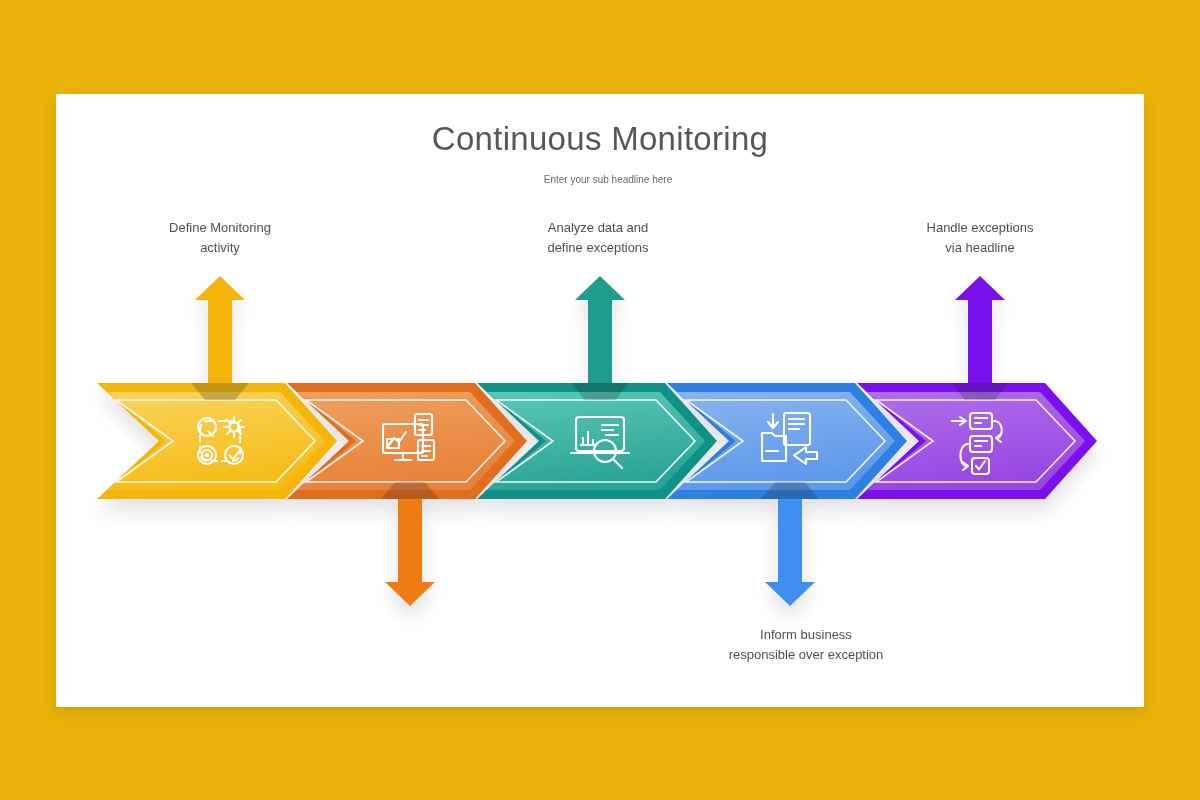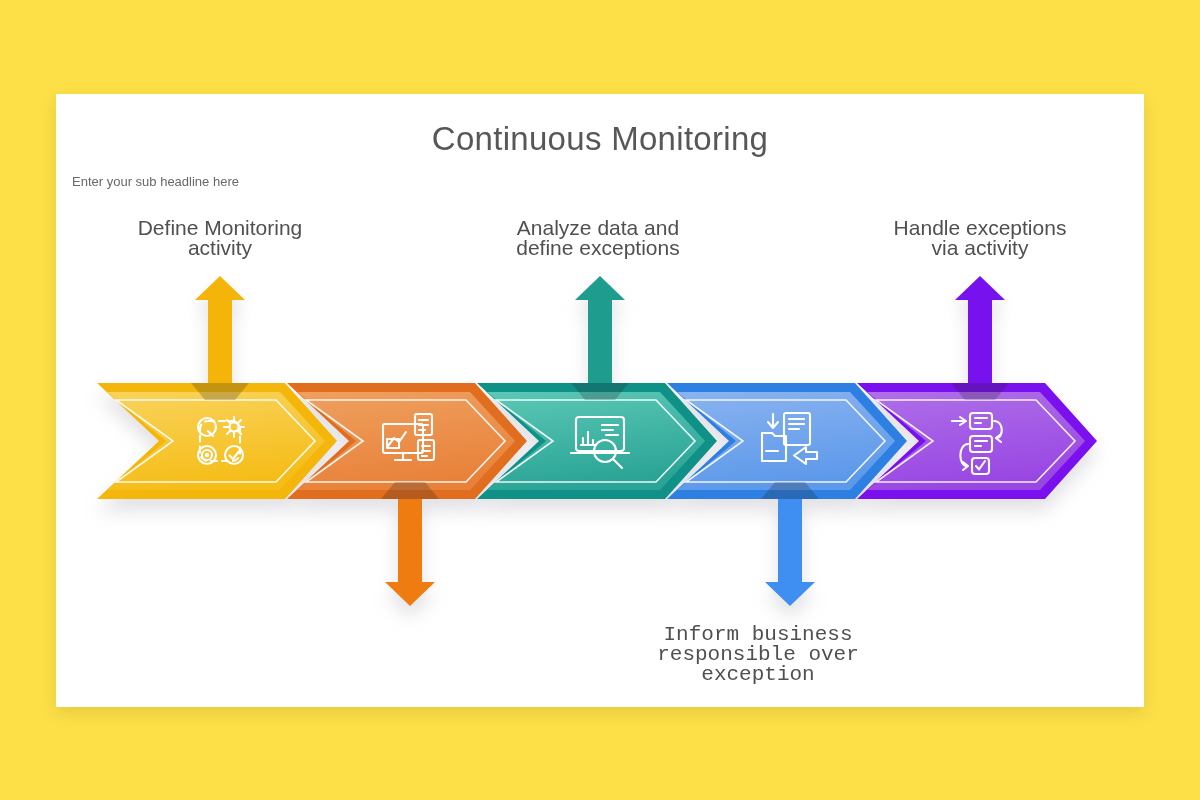--- a/index.html
+++ b/index.html
@@ -1,32 +1,32 @@
 <!DOCTYPE html>
 <html><head>
 <meta charset="utf-8">
 <style>
   html,body{margin:0;padding:0;}
-  .stage{position:relative;width:1200px;height:800px;background:#fde047;overflow:hidden;
+  .stage{position:relative;width:1200px;height:800px;background:#eab308;overflow:hidden;
          font-family:"Liberation Sans",sans-serif;}
   .slide{position:absolute;left:56px;top:94px;width:1088px;height:613px;background:#ffffff;
          box-shadow:0 6px 16px rgba(0,0,0,.10);}
   .title{position:absolute;top:26px;left:0;width:100%;text-align:center;
          font-size:33px;color:#57575a;letter-spacing:.3px;}
-  .subtitle{position:absolute;top:80px;left:16px;width:100%;
-         font-size:13px;color:#686868;}
+  .subtitle{position:absolute;top:80px;left:8px;width:100%;text-align:center;
+         font-size:10px;color:#686868;}
   .diagram{position:absolute;inset:0;}
   #band-svg{position:absolute;left:0;top:0;width:1088px;height:613px;
          filter:drop-shadow(0 12px 9px rgba(110,110,130,.20));}
-  .step-label{position:absolute;width:300px;text-align:center;font-size:21px;
+  .step-label{position:absolute;width:300px;text-align:center;font-size:13px;
          line-height:20px;color:#505052;white-space:pre-line;}
   #label-0{left:14px;top:124px;}
   #label-1{left:204px;top:531px;}
   #label-2{left:392px;top:124px;}
-  #label-3{left:552px;top:531px;font-family:Liberation Mono, monospace;}
+  #label-3{left:600px;top:531px;}
   #label-4{left:774px;top:124px;}
 </style>
 </head>
 <body>
 
 <div class="stage">
   <div class="slide">
     <div class="title">Continuous Monitoring</div>
     <div class="subtitle">Enter your sub headline here</div>
 
@@ -180,16 +180,16 @@
           </g>
         </svg>
 
       <div class="step-label" id="label-0">Define Monitoring
 activity</div>
       <div class="step-label" id="label-2">Analyze data and
 define exceptions</div>
       <div class="step-label" id="label-3">Inform business
 responsible over exception</div>
       <div class="step-label" id="label-4">Handle exceptions
-via activity</div>
+via headline</div>
     </div>
   </div>
 </div>
 
 </body></html>

